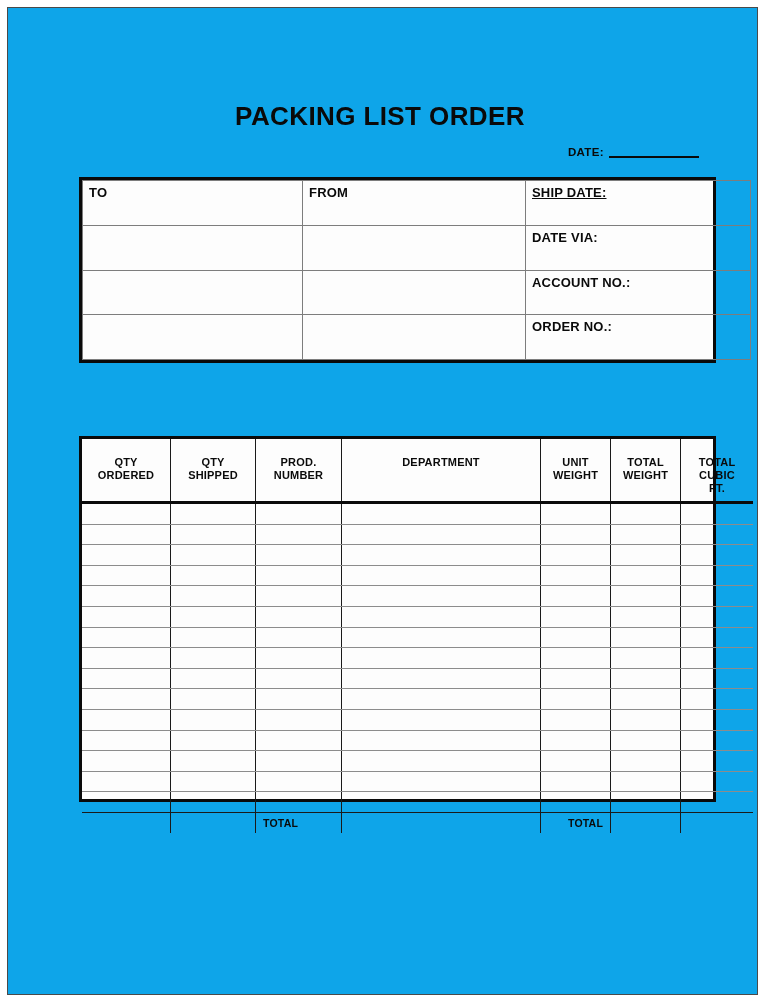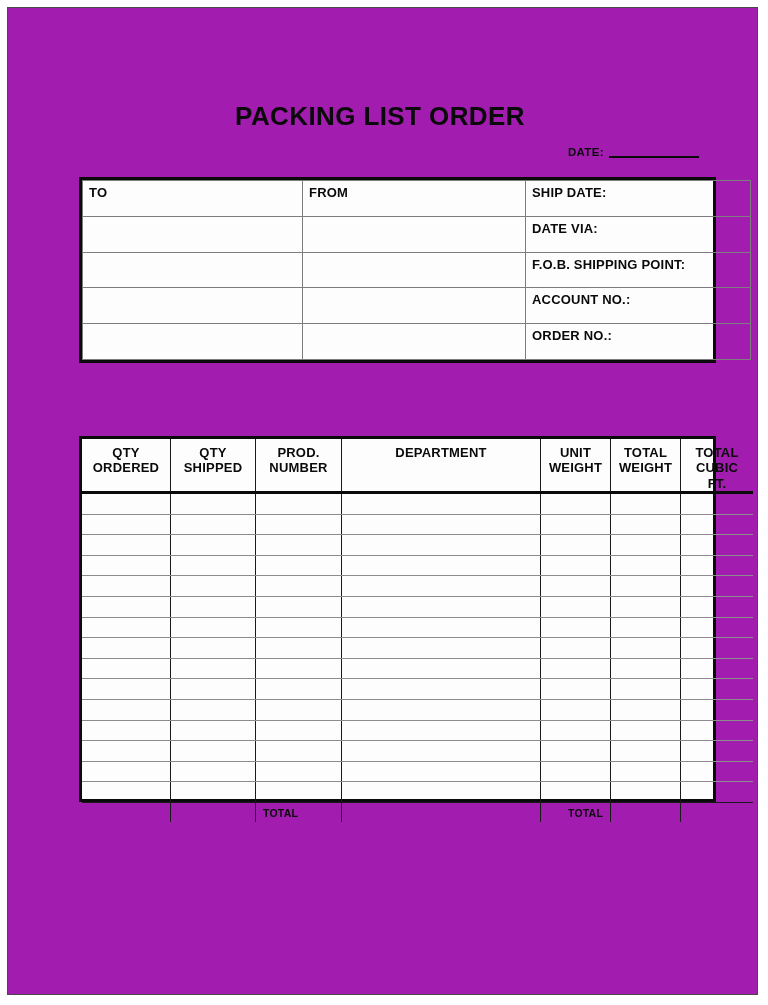--- a/index.html
+++ b/index.html
@@ -14,21 +14,21 @@
     -webkit-font-smoothing: antialiased;
   }
 
   
   .page {
     position: absolute;
     left: 7px;
     top: 7px;
     width: 751px;
     height: 988px;
-    background: #a21caf;
+    background: #0ea5e9;
     border: 1px solid #4a4a4a;
     box-sizing: border-box;
     overflow: hidden;
   }
 
   
   .title {
     position: absolute;
     left: 0;
     top: 93px;
@@ -88,21 +88,21 @@
     padding: 4px 6px 0 6px;
     font-size: 13px;
     font-weight: bold;
     color: #0a0a0a;
     letter-spacing: 0.2px;
     height: 30px;
   }
   .info-grid td.blank { padding: 0; }
   .col-to     { width: 207px; }
   .col-from   { width: 210px; }
-  .col-detail { width: 212px; }
+  .col-detail { width: 212px; text-decoration: underline; }
 
   
   .terms-box {
     left: 71px;
     top: 368px;
     width: 637px;
     height: 43px;
   }
   .box-label {
     position: absolute;
@@ -123,27 +123,27 @@
   }
   .items-grid {
     width: 100%;
     height: 100%;
     border-collapse: collapse;
     table-layout: fixed;
   }
   .items-grid th {
     border-right: 1px solid #1a1a1a;
     border-bottom: 3px solid #0a0a0a;
-    font-size: 13px;
+    font-size: 11px;
     font-weight: bold;
     color: #0a0a0a;
     line-height: 1.18;
     letter-spacing: 0.2px;
     vertical-align: top;
-    padding: 6px 2px 0 2px;
+    padding: 17px 2px 0 2px;
     height: 45px;
     text-align: center;
   }
   .items-grid th:last-child { border-right: none; }
   .items-grid td {
     border-right: 1px solid #1a1a1a;
     border-bottom: 1px solid #8c8c8c;
     height: 19.6px;
     padding: 0;
   }
@@ -198,25 +198,20 @@
         <td class="col-detail">SHIP DATE:</td>
       </tr>
       <tr>
         <td class="blank"></td>
         <td class="blank"></td>
         <td>DATE VIA:</td>
       </tr>
       <tr>
         <td class="blank"></td>
         <td class="blank"></td>
-        <td>F.O.B. SHIPPING POINT:</td>
-      </tr>
-      <tr>
-        <td class="blank"></td>
-        <td class="blank"></td>
         <td>ACCOUNT NO.:</td>
       </tr>
       <tr>
         <td class="blank"></td>
         <td class="blank"></td>
         <td>ORDER NO.:</td>
       </tr>
     </tbody>
       </table>
   </div>

